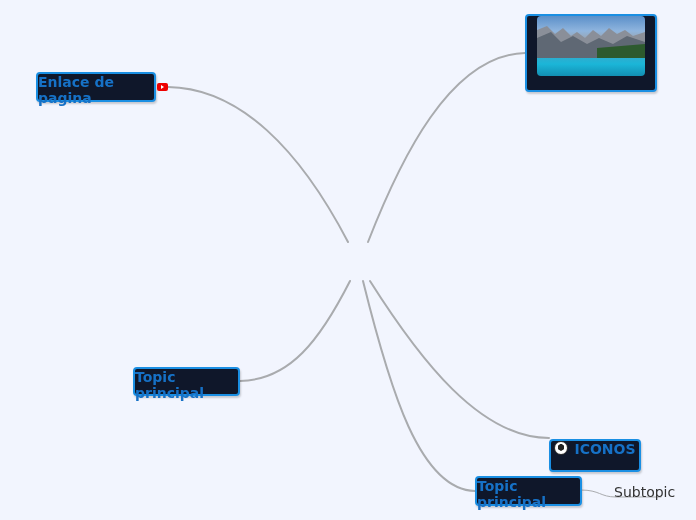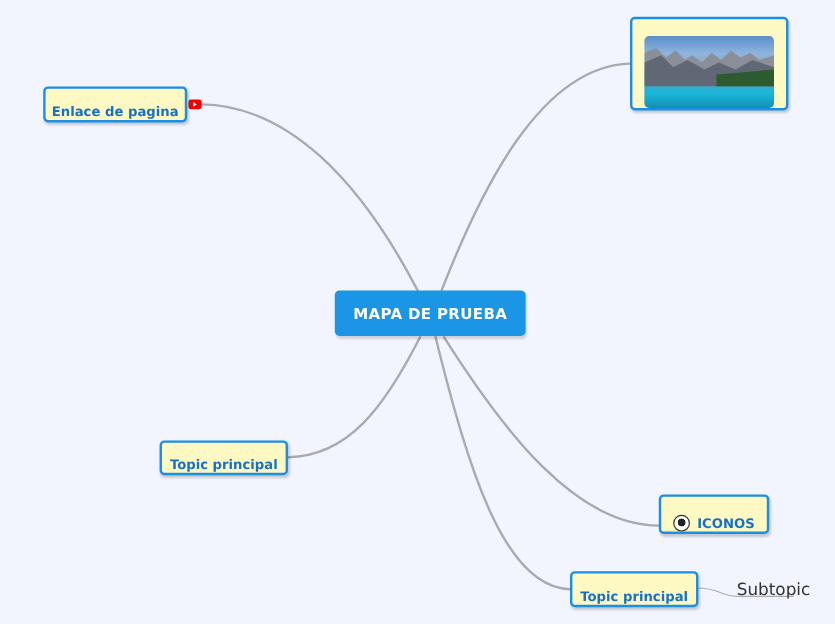--- a/index.html
+++ b/index.html
@@ -6,26 +6,26 @@
   body {
     width: 696px; height: 520px; overflow: hidden;
     background: #f2f5fe;
     font-family: "DejaVu Sans", "Liberation Sans", sans-serif;
     position: relative;
   }
   .canvas { position: absolute; left: 0; top: 0; width: 696px; height: 520px; }
   svg.links { position: absolute; left: 0; top: 0; }
   .node {
     position: absolute; box-sizing: border-box;
-    background: #fef9c3;
+    background: #0f172a;
     border: 2px solid #1a8fe3;
     border-radius: 4px;
     box-shadow: 1px 2px 2px rgba(0,0,0,0.18);
-    display: flex; align-items: flex-end; justify-content: center;
-    color: #1671c6; font-weight: bold; font-size: 11px;
+    display: flex; align-items: flex-start; justify-content: center;
+    color: #1671c6; font-weight: bold; font-size: 14px;
     cursor: pointer;
   }
   .central {
     position: absolute; box-sizing: border-box;
     left: 279px; top: 242px; width: 159px; height: 38px;
     background: #1b95e6; border-radius: 4px;
     box-shadow: 1px 2px 2px rgba(0,0,0,0.15);
     display: flex; align-items: center; justify-content: center;
     color: #ffffff; font-weight: bold; font-size: 12.5px; letter-spacing: 0.3px;
     cursor: pointer;
@@ -67,23 +67,20 @@
       <path d="M350 281 C 320 340, 290 380, 240 381" stroke-width="2"></path>
 
       <path d="M370 281 C 420 360, 480 438, 549 438" stroke-width="2"></path>
 
       <path d="M363 281 C 390 390, 420 490, 475 491" stroke-width="2"></path>
 
       <path d="M581 490 C 600 490, 600 497, 616 497 L 661 497" stroke-width="1"></path>
     </g>
   </svg>
 
-  <div class="central">
-    <span>MAPA DE PRUEBA</span>
-  </div>
 
   <div class="node" style="left:36px; top:72px; width:120px; height:30px;">
     <span>Enlace de pagina</span>
   </div>
   <div class="yt">
       <span></span>
     </div>
 
   <div class="node img-node">
     <div class="landscape">
@@ -92,21 +89,21 @@
         <polygon points="0,14 14,8 24,18 36,12 50,20 62,14 76,20 90,12 108,18 108,34 0,34" fill="#5f6874"></polygon>
         <polygon points="60,24 108,20 108,34 60,34" fill="#2d5a2e"></polygon>
       </svg>
     </div>
   </div>
 
   <div class="node" style="left:133px; top:367px; width:107px; height:29px;">
     <span>Topic principal</span>
   </div>
 
-  <div class="node" style="left:549px; top:412px; width:92px; height:33px;">
+  <div class="node" style="left:549px; top:439px; width:92px; height:33px;">
     <span class="ball"></span>
     <span>ICONOS</span>
   </div>
 
   <div class="node" style="left:475px; top:476px; width:107px; height:30px;">
     <span>Topic principal</span>
   </div>
 
   <div class="subtopic">
     <span>Subtopic</span>

